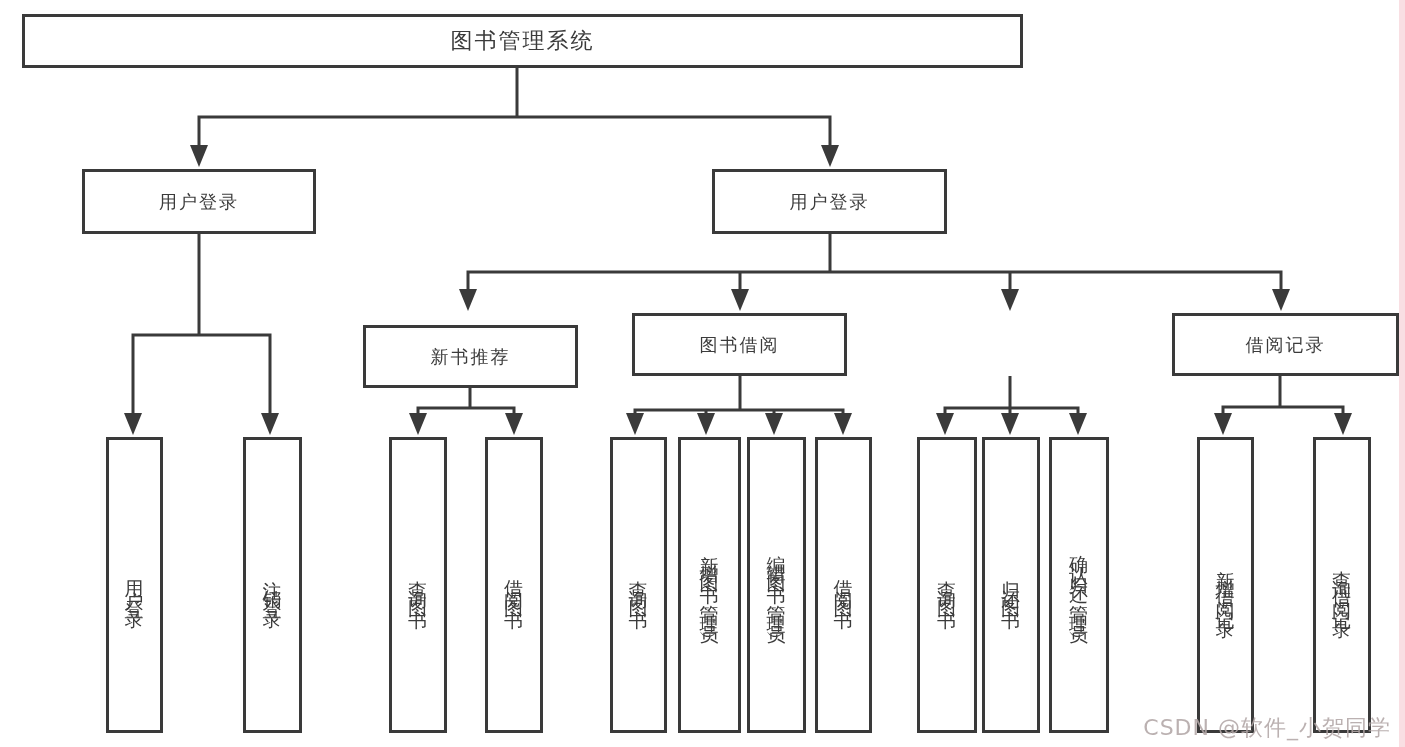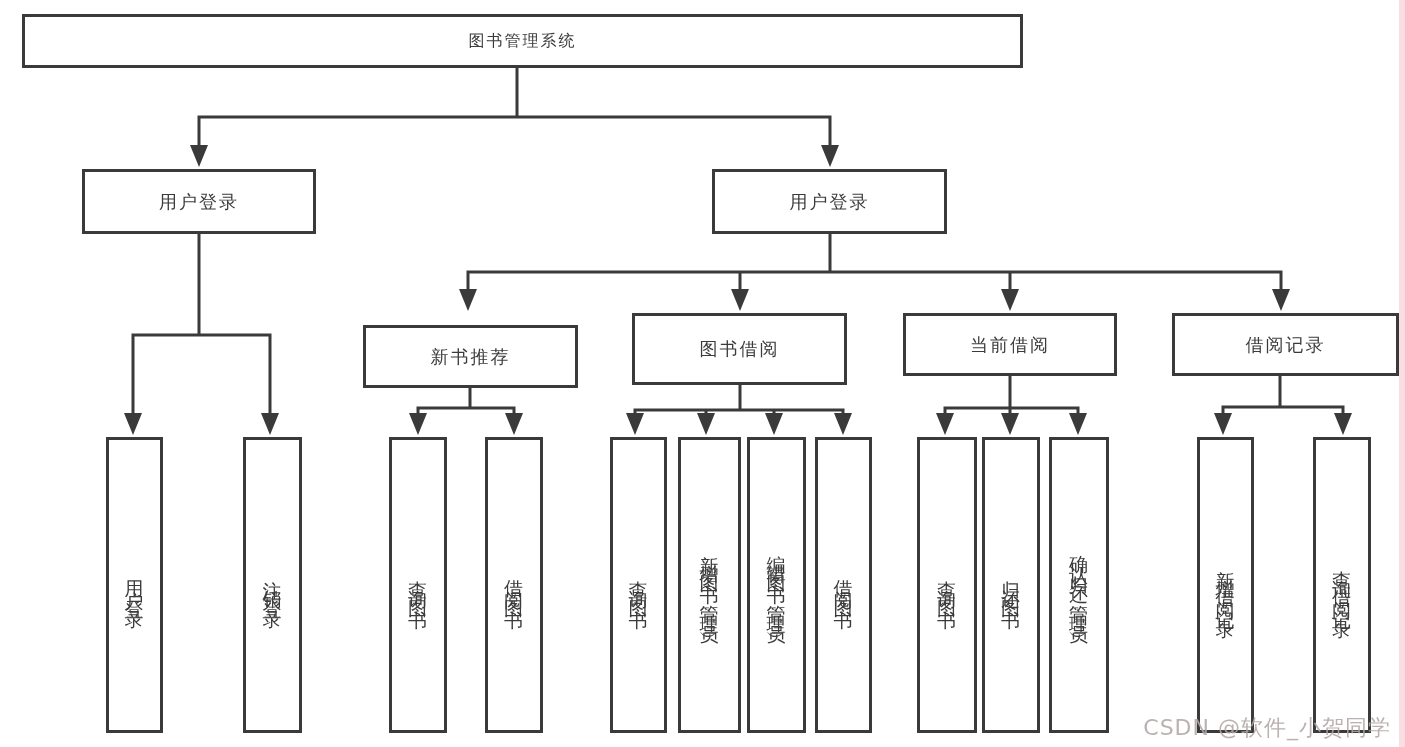--- a/index.html
+++ b/index.html
@@ -6,21 +6,21 @@
   #canvas{
     position:relative;width:1405px;height:747px;background:#ffffff;overflow:hidden;
     font-family:"DejaVu Sans","Liberation Sans",sans-serif;color:#3b3b3b;
   }
   #connectors{position:absolute;left:0;top:0;width:1405px;height:747px;}
   .box{
     position:absolute;box-sizing:border-box;border:3px solid #3a3a3a;background:#ffffff;
     display:flex;align-items:center;justify-content:center;text-align:center;
   }
   .hlabel{font-size:18px;letter-spacing:2px;white-space:nowrap;}
-  .root-label{font-size:16px;letter-spacing:2px;}
+  .root-label{font-size:22px;letter-spacing:2px;}
   .vbox{
     position:absolute;box-sizing:border-box;border:3px solid #3a3a3a;background:#ffffff;
     display:flex;align-items:center;justify-content:center;
     top:437px;height:296px;
   }
   .vtext{
     writing-mode:vertical-rl;text-orientation:mixed;
     font-size:19px;letter-spacing:10px;line-height:1;white-space:nowrap;
   }
   .watermark{
@@ -90,25 +90,22 @@
   <div class="box" style="left:82px;top:169px;width:234px;height:65px;">
     <span class="hlabel">用户登录</span>
   </div>
   <div class="box" style="left:712px;top:169px;width:235px;height:65px;">
     <span class="hlabel">用户登录</span>
   </div>
 
   <div class="box" style="left:363px;top:313px;width:215px;height:63px;margin-top:12px;">
     <span class="hlabel">新书推荐</span>
   </div>
-  <div class="box" style="left:632px;top:313px;width:215px;height:72px;">
+  <div class="box" style="left:632px;top:313px;width:215px;height:63px;">
     <span class="hlabel">图书借阅</span>
-  </div>
-  <div class="box" style="left:903px;top:313px;width:214px;height:63px;">
-    <span class="hlabel">当前借阅</span>
   </div>
   <div class="box" style="left:1172px;top:313px;width:227px;height:63px;">
     <span class="hlabel">借阅记录</span>
   </div>
 
   <div class="vbox" style="left:106px;width:57px;">
     <span class="vtext">用户登录</span>
   </div>
   <div class="vbox" style="left:243px;width:59px;">
     <span class="vtext">注销登录</span>

